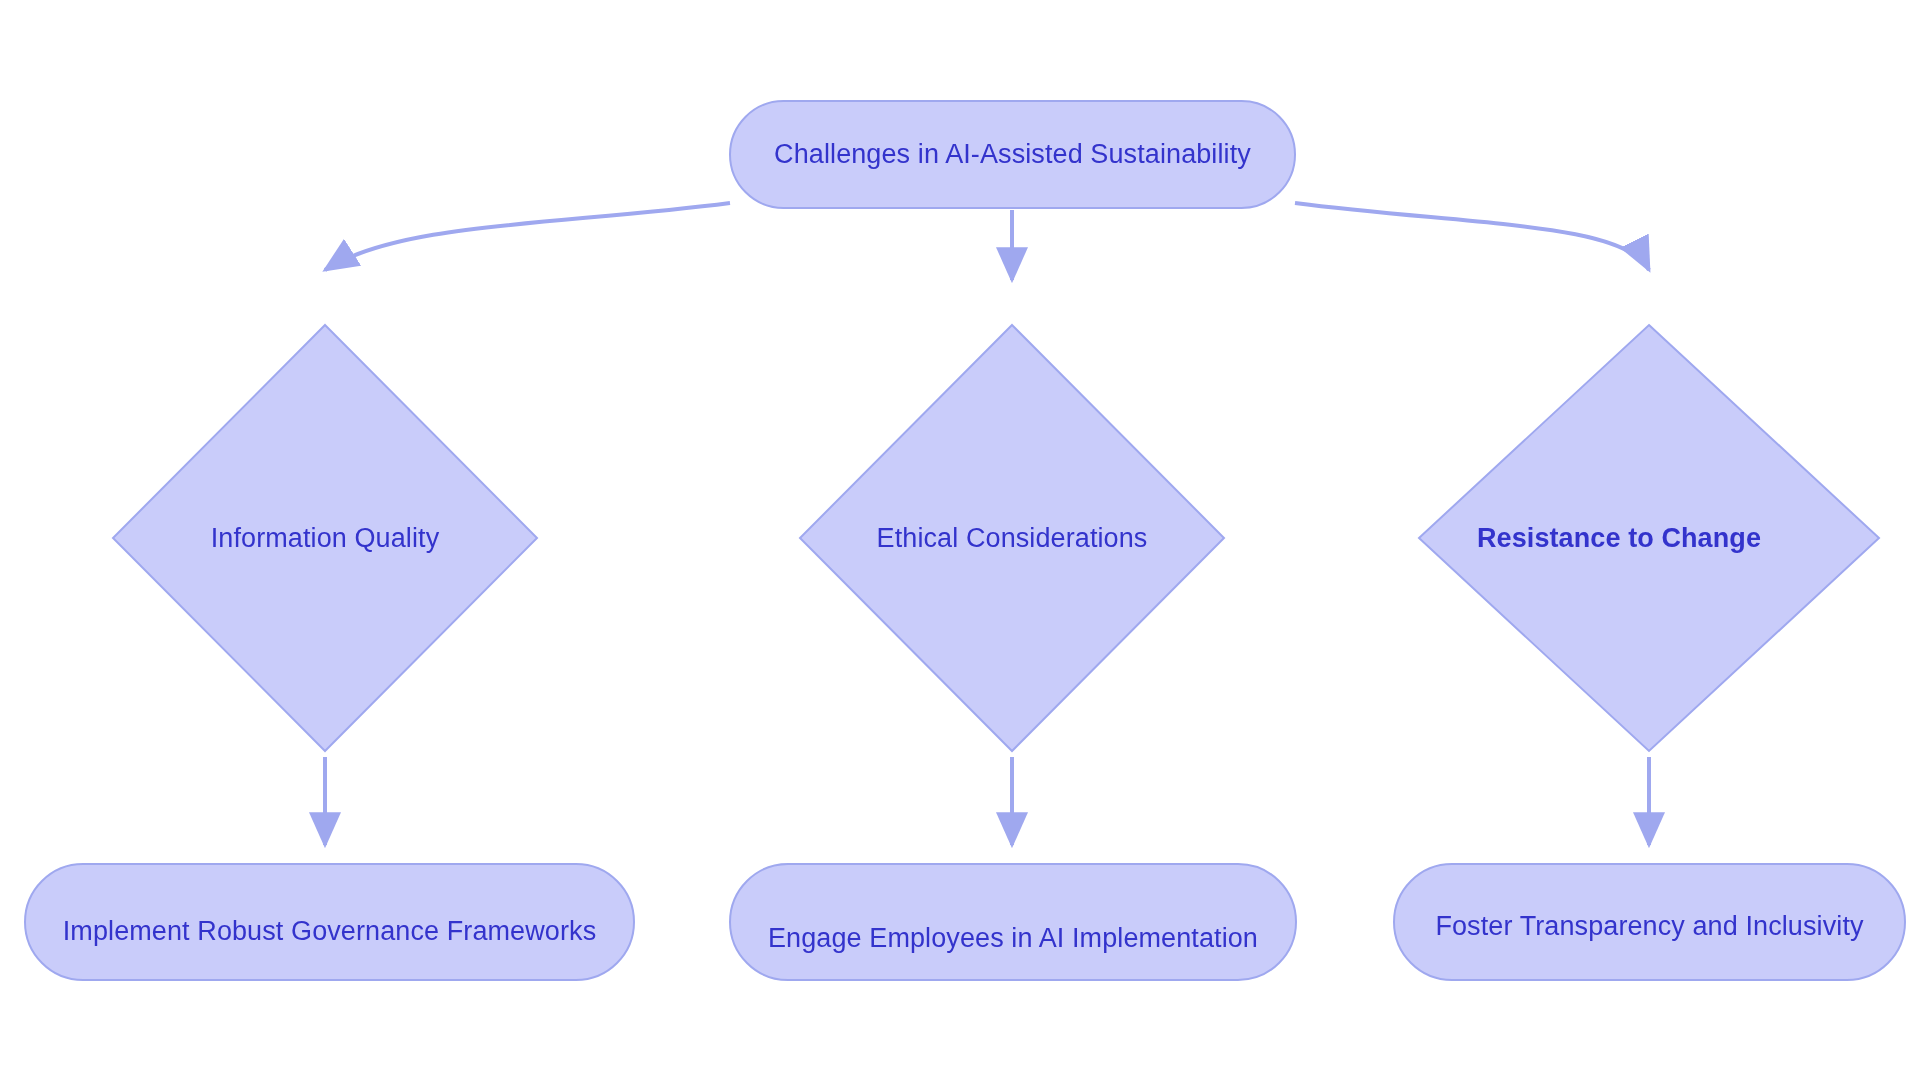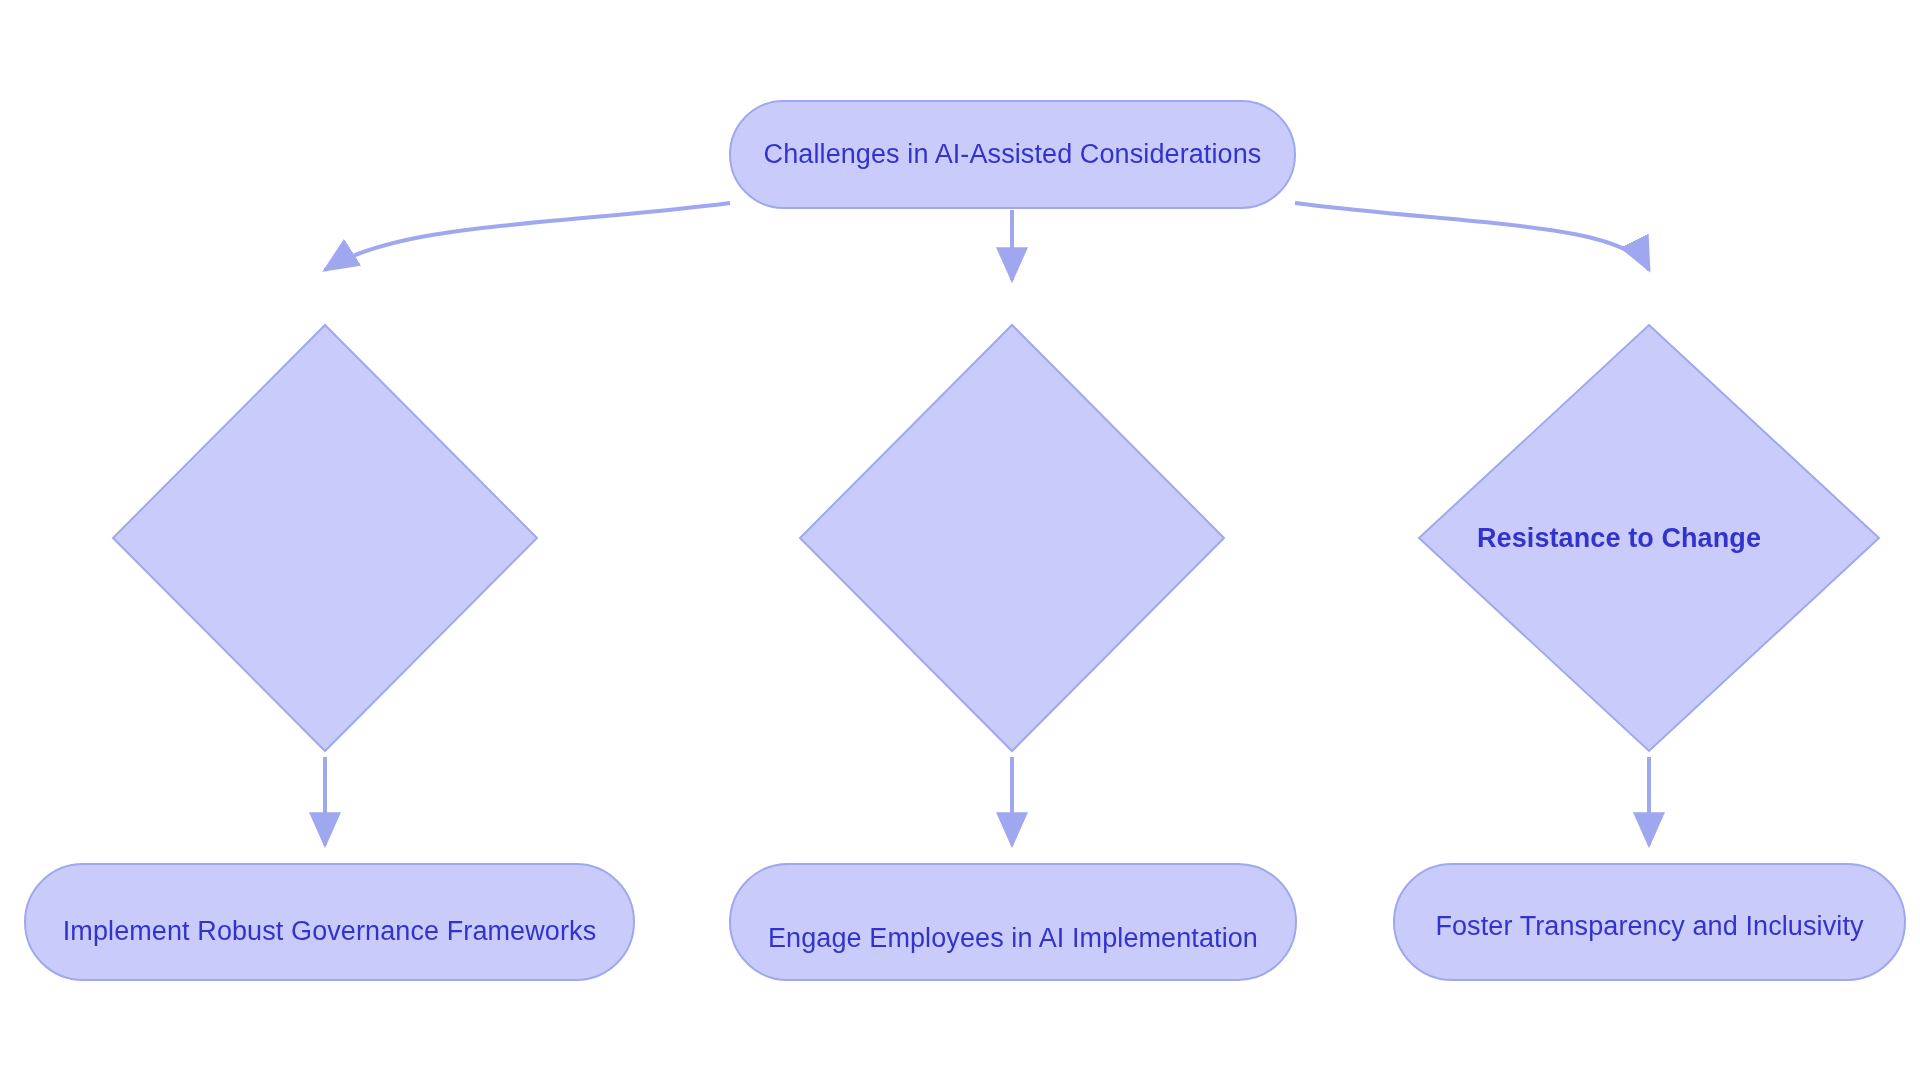--- a/index.html
+++ b/index.html
@@ -83,23 +83,25 @@
       <polygon points="1649,325 1879,538 1649,751 1419,538" fill="#c9ccfa" stroke="#9fa8ef" stroke-width="2"></polygon>
 
       <rect x="25" y="864" width="609" height="116" rx="58" ry="58" fill="#c9ccfa" stroke="#9fa8ef" stroke-width="2"></rect>
 
       <rect x="730" y="864" width="566" height="116" rx="58" ry="58" fill="#c9ccfa" stroke="#9fa8ef" stroke-width="2"></rect>
 
       <rect x="1394" y="864" width="511" height="116" rx="58" ry="58" fill="#c9ccfa" stroke="#9fa8ef" stroke-width="2"></rect>
     </g>
   </svg>
 
-  <div class="node-label" style="left:730px; top:101px; width:565px; height:107px;">Challenges in AI-Assisted Considerations</div>
+  <div class="node-label" style="left:730px; top:101px; width:565px; height:107px;">Challenges in AI-Assisted Sustainability</div>
 
+  <div class="node-label" style="left:113px; top:493px; width:424px; height:90px;">Information Quality</div>
 
+  <div class="node-label" style="left:800px; top:493px; width:424px; height:90px;">Ethical Considerations</div>
 
   <div class="node-label" style="left:1389px; top:493px; width:460px; height:90px;font-weight:bold;">Resistance to Change</div>
 
   <div class="node-label" style="left:25px; top:864px; width:609px; height:135px;">Implement Robust Governance Frameworks</div>
 
   <div class="node-label" style="left:730px; top:864px; width:566px; height:148px;">Engage Employees in AI Implementation</div>
 
   <div class="node-label" style="left:1394px; top:864px; width:511px; height:124px;">Foster Transparency and Inclusivity</div>
 
 </div>

